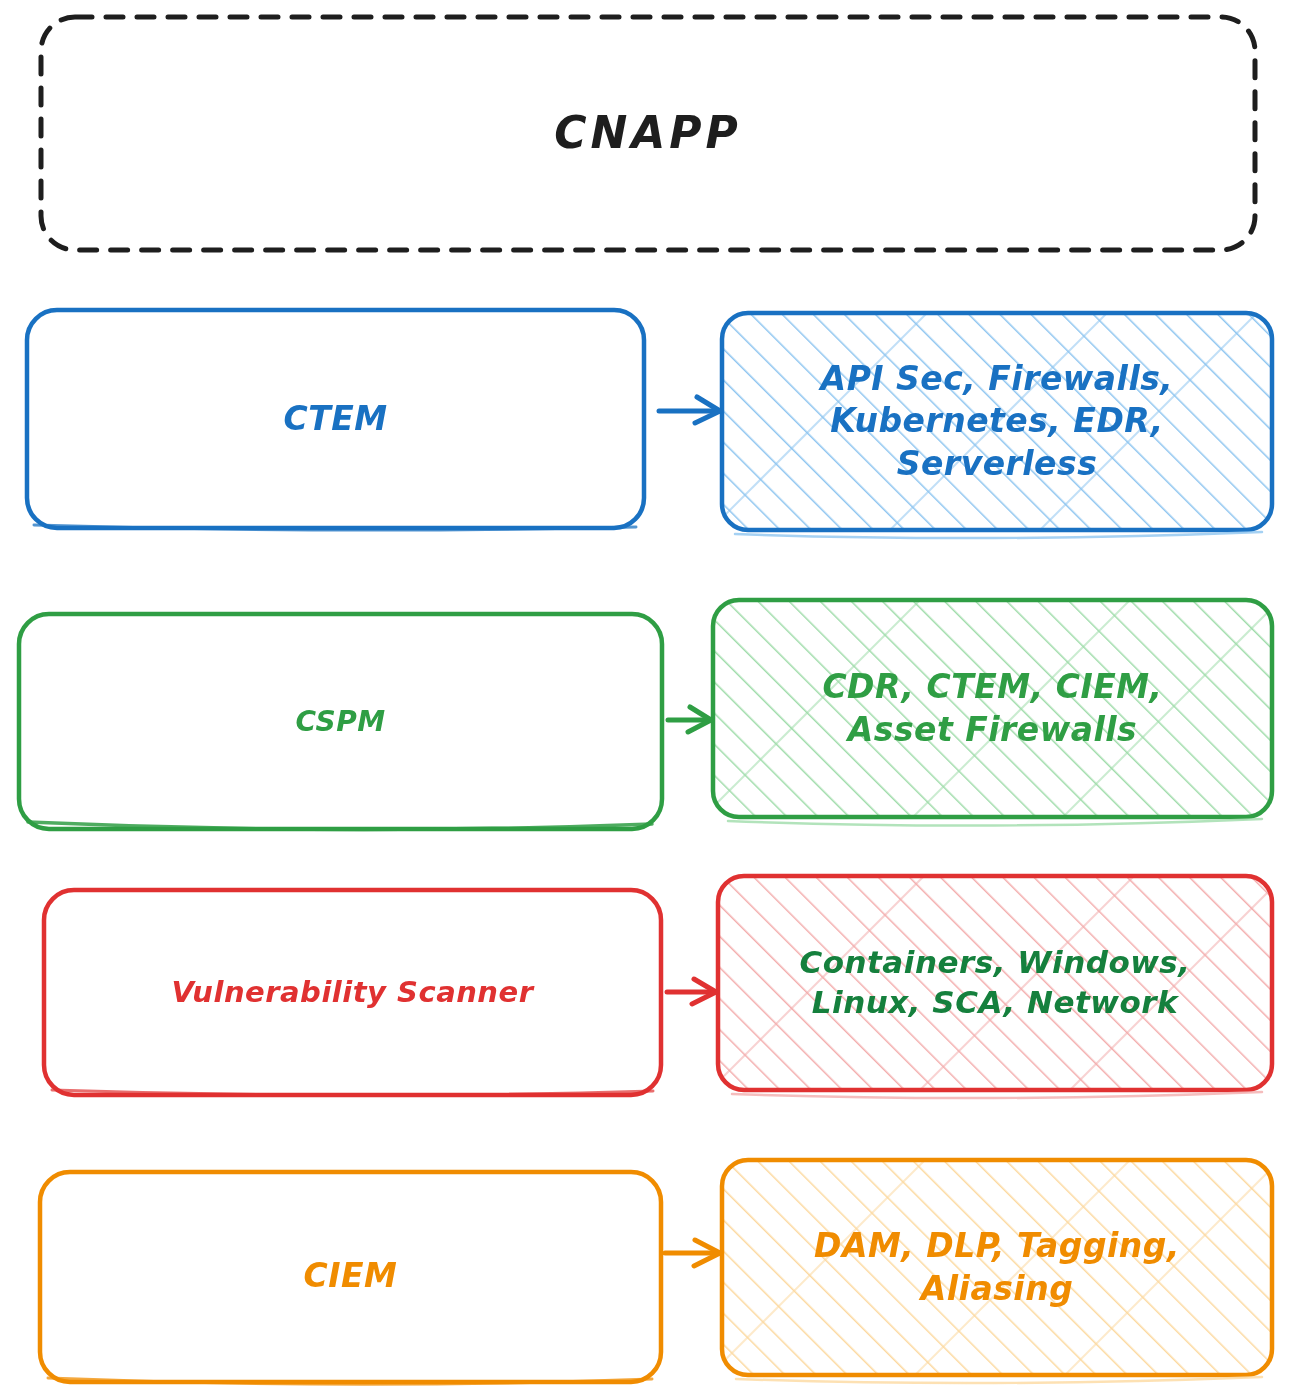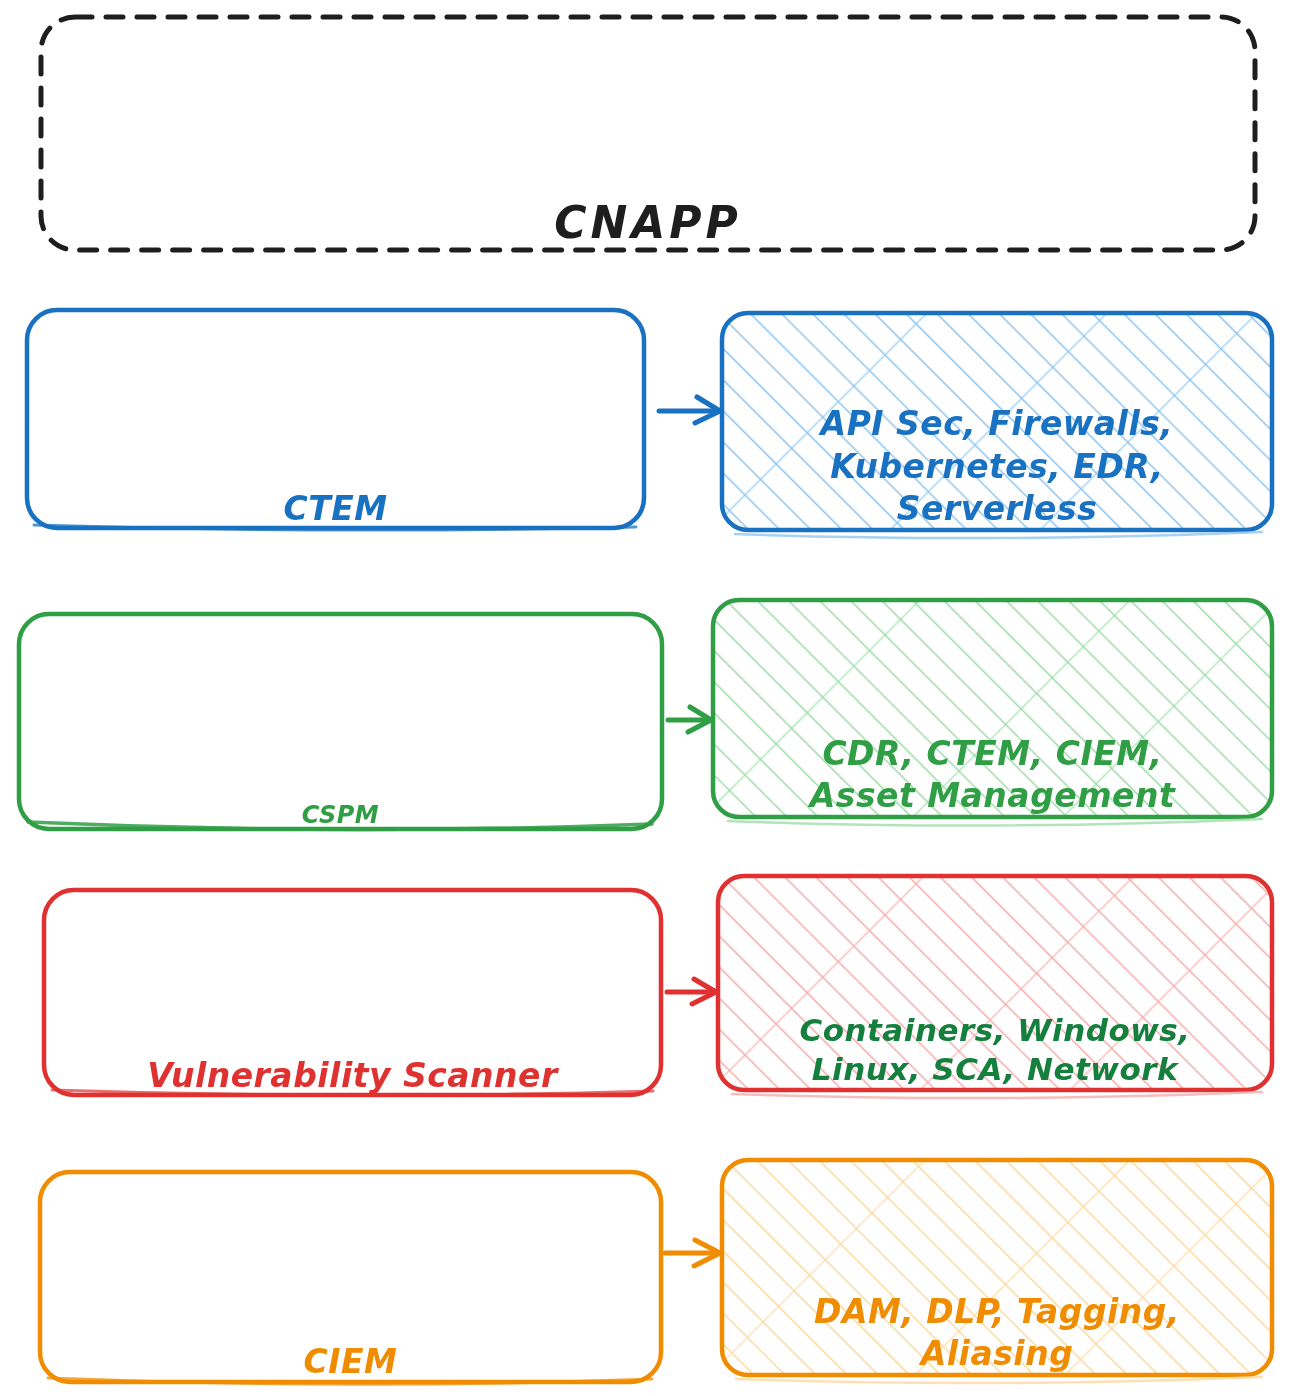--- a/index.html
+++ b/index.html
@@ -19,21 +19,21 @@
     position: absolute;
     left: 0; top: 0;
     width: 1292px;
     height: 1396px;
   }
 
   .node {
     position: absolute;
     box-sizing: border-box;
     display: flex;
-    align-items: flex-end;
+    align-items: center;
     justify-content: center;
     text-align: center;
   }
 
   .node-label {
     position: relative;
     z-index: 3;
     line-height: 1.28;
     letter-spacing: 0.5px;
     white-space: pre-line;
@@ -62,22 +62,22 @@
   #vuln-box   { left: 42px;  top: 888px;  width: 621px; height: 209px; }
   #dspm-box   { left: 38px;  top: 1170px; width: 625px; height: 213px; }
 
   
   #cwpp-detail { left: 722px; top: 313px;  width: 550px; height: 217px; }
   #cspm-detail { left: 713px; top: 600px;  width: 559px; height: 217px; }
   #vuln-detail { left: 718px; top: 876px;  width: 554px; height: 214px; }
   #dspm-detail { left: 722px; top: 1160px; width: 550px; height: 215px; }
 
   .label-text-blue   { font-size: 33px; color: #1971c2; }
-  .label-text-green  { font-size: 24px; color: #2f9e44; }
-  .label-text-red    { font-size: 33px; color: #e03131; }
+  .label-text-green  { font-size: 28px; color: #2f9e44; }
+  .label-text-red    { font-size: 29px; color: #e03131; }
   .label-text-orange { font-size: 33px; color: #f08c00; }
 
   .detail-text-blue   { font-size: 33px; color: #1971c2; }
   .detail-text-green  { font-size: 33px; color: #2f9e44; }
   .detail-text-red    { font-size: 31px; color: #15803d; }
   .detail-text-orange { font-size: 33px; color: #f08c00; }
 
   .arrow-layer, .shape-layer {
     position: absolute;
     left: 0; top: 0;
@@ -227,21 +227,21 @@
 Kubernetes, EDR,
 Serverless</div>
   </div>
 
   <div class="node" id="cspm-box">
     <div class="node-label label-text-green">CSPM</div>
   </div>
 
   <div class="node" id="cspm-detail">
     <div class="node-label detail-text-green">CDR, CTEM, CIEM,
-Asset Management</div>
+Asset Firewalls</div>
   </div>
 
   <div class="node" id="vuln-box">
     <div class="node-label label-text-red">Vulnerability Scanner</div>
   </div>
 
   <div class="node" id="vuln-detail">
     <div class="node-label detail-text-red">Containers, Windows,
 Linux, SCA, Network</div>
   </div>

